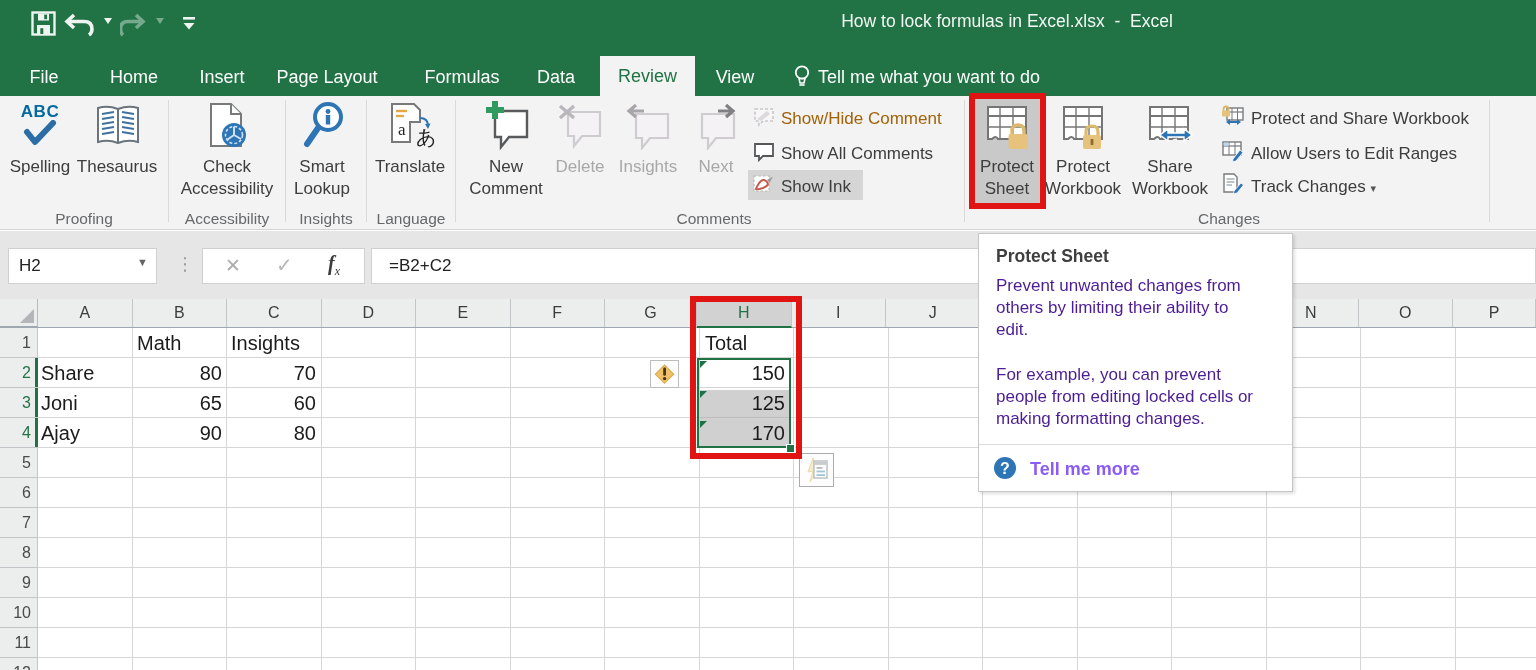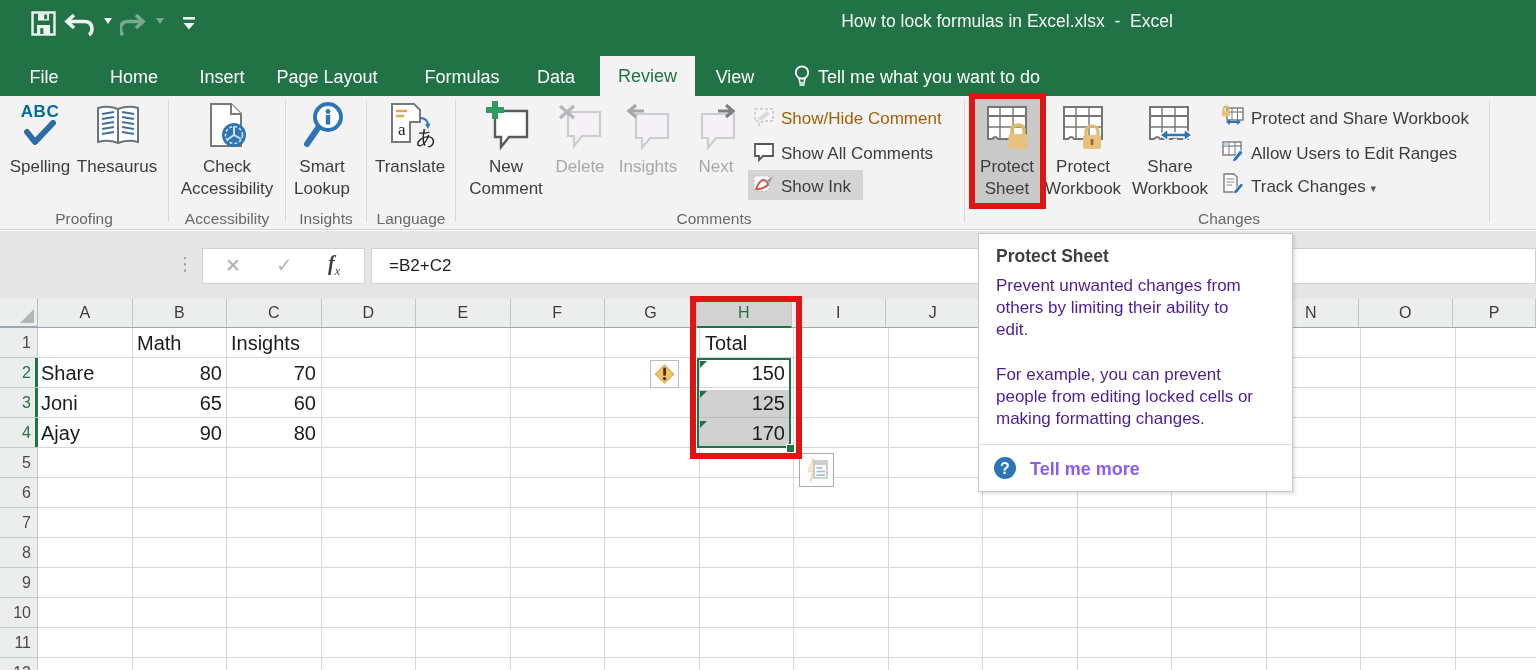--- a/index.html
+++ b/index.html
@@ -275,20 +275,24 @@
     <svg class="abs" style="left:1222px; top:77px;" width="22" height="22" viewBox="0 0 22 22">
       <path d="M 2 1 L 12 1 L 15 4 L 15 19 L 2 19 Z" fill="#fff" stroke="#77797b" stroke-width="1.4"></path>
       <line x1="4.5" y1="6" x2="12.5" y2="6" stroke="#9aa5ad" stroke-width="1.3"></line>
       <line x1="4.5" y1="9" x2="12.5" y2="9" stroke="#9aa5ad" stroke-width="1.3"></line>
       <line x1="4.5" y1="12" x2="10" y2="12" stroke="#9aa5ad" stroke-width="1.3"></line>
       <path d="M 12 18 L 19 10 L 21.5 12 L 15 20 L 11.5 21 Z" fill="#2e75b6" stroke="#fff" stroke-width="0.8"></path>
     </svg>
   </div>
 
   <div id="fbar">
+    <div class="fbox" style="left:8px; width:149px;">
+        <span style="position:absolute; left:10px; top:7px;">H2</span>
+      <span style="position:absolute; left:128px; top:7px; color:#666; font-size:11px;">▼</span>
+      </div>
     <div class="abs" style="left:176px; top:22px; color:#9a9a9a; font-size:18px; letter-spacing:0;">⋮</div>
     <div class="fbox" style="left:202px; width:163px;">
       <span style="position:absolute; left:22px; top:5px; color:#adadad; font-size:19px;">✕</span>
       <span style="position:absolute; left:73px; top:4px; color:#b8b8b8; font-size:20px;">✓</span>
       <span style="position:absolute; left:125px; top:3px; color:#3d3d3d; font-size:20px; font-family:'Liberation Serif',serif; font-style:italic;"><b>f</b><sub style="font-size:12px;">x</sub></span>
     </div>
     <div class="fbox" style="left:371px; width:1165px;">
         <span style="position:absolute; left:17px; top:7px;">=B2+C2</span>
       </div>
   </div>

